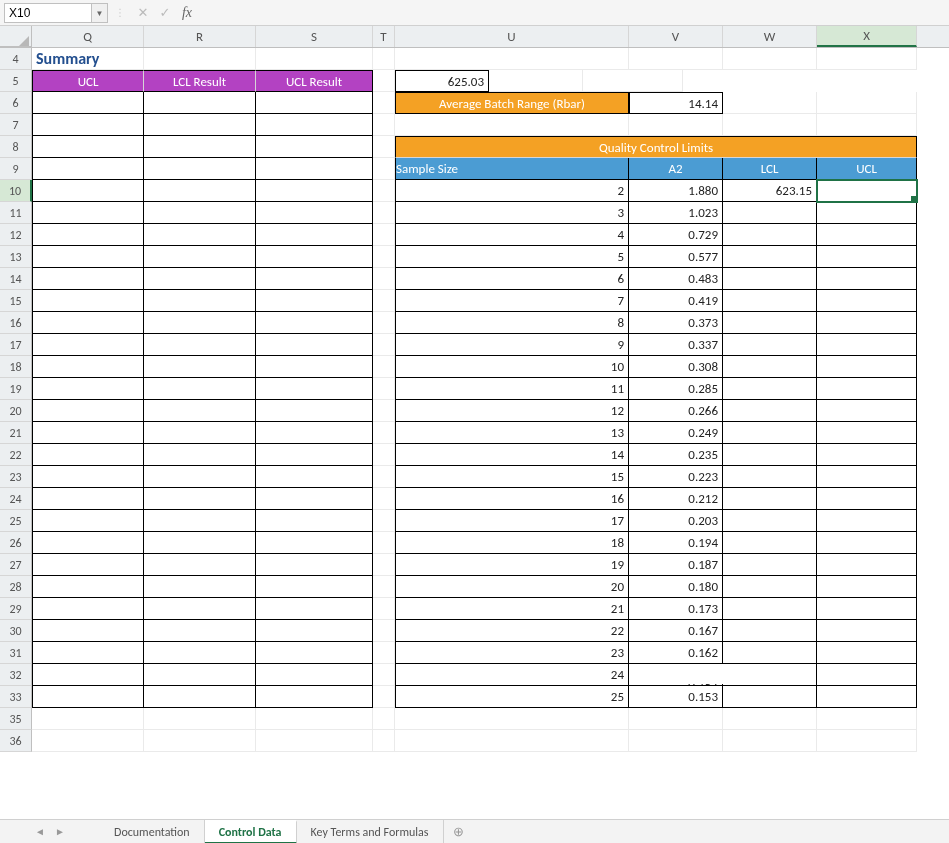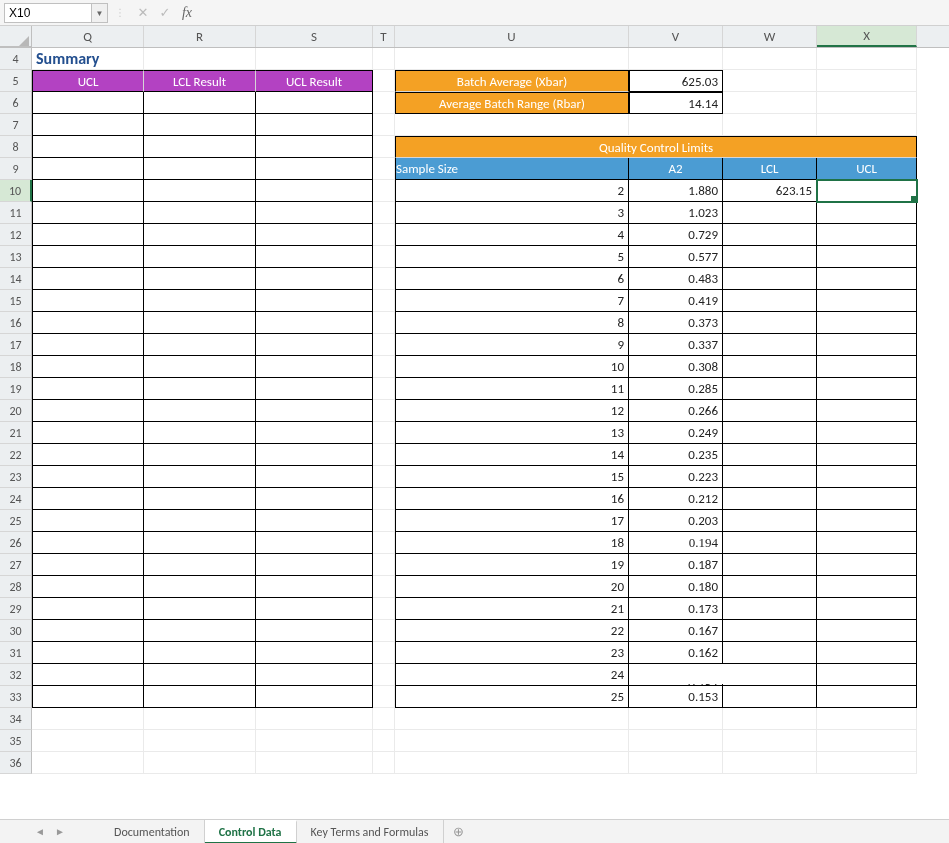--- a/index.html
+++ b/index.html
@@ -126,21 +126,20 @@
         <div class="cell cV nogrid" style="border-right: 1px solid rgb(234, 234, 234); border-bottom: 1px solid rgb(234, 234, 234);"></div>
         <div class="cell cW nogrid" style="border-right: 1px solid rgb(234, 234, 234); border-bottom: 1px solid rgb(234, 234, 234);"></div>
         <div class="cell cX nogrid" style="border-right: 1px solid rgb(234, 234, 234); border-bottom: 1px solid rgb(234, 234, 234);"></div>
       </div>
       <div class="row">
         <div class="rowhdr">5</div>
         <div class="cell cQ purple-hdr bt-top bt-bot bt-lft">UCL</div>
         <div class="cell cR purple-hdr bt-top bt-bot">LCL Result</div>
         <div class="cell cS purple-hdr bt-top bt-bot bt-rgt">UCL Result</div>
         <div class="cell cT nogrid" style="border-right: 1px solid rgb(234, 234, 234); border-bottom: 1px solid rgb(234, 234, 234);"></div>
-        <div class="cell cU orange-lbl bt-top bt-lft" style="border-right: 1px solid rgb(0, 0, 0);">Batch Average (Xbar)</div>
         <div class="cell cV al-r bt-top bt-rgt" style="border-left: 1px solid rgb(0, 0, 0); border-bottom: 1px solid rgb(0, 0, 0);">625.03</div>
         <div class="cell cW nogrid" style="border-right: 1px solid rgb(234, 234, 234); border-bottom: 1px solid rgb(234, 234, 234);"></div>
         <div class="cell cX nogrid" style="border-right: 1px solid rgb(234, 234, 234); border-bottom: 1px solid rgb(234, 234, 234);"></div>
       </div>
       <div class="row">
         <div class="rowhdr">6</div>
         <div class="cell cQ bt-bot bt-lft" style="border-right: 1px solid rgb(0, 0, 0);"></div>
         <div class="cell cR bt-bot" style="border-right: 1px solid rgb(0, 0, 0);"></div>
         <div class="cell cS bt-bot bt-rgt" style="border-right: 1px solid rgb(0, 0, 0);"></div>
         <div class="cell cT nogrid" style="border-right: 1px solid rgb(234, 234, 234); border-bottom: 1px solid rgb(234, 234, 234);"></div>
@@ -358,21 +357,21 @@
         <div class="cell cW al-r" style="border-right: 1px solid rgb(0, 0, 0); border-bottom: 1px solid rgb(0, 0, 0);"></div>
         <div class="cell cX al-r bt-rgt" style="border-bottom: 1px solid rgb(0, 0, 0);"></div>
       </div>
       <div class="row">
         <div class="rowhdr">26</div>
         <div class="cell cQ bt-bot bt-lft" style="border-right: 1px solid rgb(0, 0, 0);"></div>
         <div class="cell cR bt-bot" style="border-right: 1px solid rgb(0, 0, 0);"></div>
         <div class="cell cS bt-bot bt-rgt" style="border-right: 1px solid rgb(0, 0, 0);"></div>
         <div class="cell cT nogrid" style="border-right: 1px solid rgb(234, 234, 234); border-bottom: 1px solid rgb(234, 234, 234);"></div>
         <div class="cell cU al-r bt-lft" style="border-right: 1px solid rgb(0, 0, 0); border-bottom: 1px solid rgb(0, 0, 0);">18</div>
-        <div class="cell cV al-r" style="border-right: 1px solid rgb(0, 0, 0); border-bottom: 1px solid rgb(0, 0, 0); font-family: Liberation Serif, serif;">0.194</div>
+        <div class="cell cV al-r" style="border-right: 1px solid rgb(0, 0, 0); border-bottom: 1px solid rgb(0, 0, 0);">0.194</div>
         <div class="cell cW al-r" style="border-right: 1px solid rgb(0, 0, 0); border-bottom: 1px solid rgb(0, 0, 0);"></div>
         <div class="cell cX al-r bt-rgt" style="border-bottom: 1px solid rgb(0, 0, 0);"></div>
       </div>
       <div class="row">
         <div class="rowhdr">27</div>
         <div class="cell cQ bt-bot bt-lft" style="border-right: 1px solid rgb(0, 0, 0);"></div>
         <div class="cell cR bt-bot" style="border-right: 1px solid rgb(0, 0, 0);"></div>
         <div class="cell cS bt-bot bt-rgt" style="border-right: 1px solid rgb(0, 0, 0);"></div>
         <div class="cell cT nogrid" style="border-right: 1px solid rgb(234, 234, 234); border-bottom: 1px solid rgb(234, 234, 234);"></div>
         <div class="cell cU al-r bt-lft" style="border-right: 1px solid rgb(0, 0, 0); border-bottom: 1px solid rgb(0, 0, 0);">19</div>
@@ -438,31 +437,20 @@
       <div class="row">
         <div class="rowhdr">33</div>
         <div class="cell cQ bt-bot bt-lft" style="border-right: 1px solid rgb(0, 0, 0);"></div>
         <div class="cell cR bt-bot" style="border-right: 1px solid rgb(0, 0, 0);"></div>
         <div class="cell cS bt-bot bt-rgt" style="border-right: 1px solid rgb(0, 0, 0);"></div>
         <div class="cell cT nogrid" style="border-right: 1px solid rgb(234, 234, 234); border-bottom: 1px solid rgb(234, 234, 234);"></div>
         <div class="cell cU al-r bt-lft" style="border-right: 1px solid rgb(0, 0, 0); border-bottom: 1px solid rgb(0, 0, 0);">25</div>
         <div class="cell cV al-r" style="border-right: 1px solid rgb(0, 0, 0); border-bottom: 1px solid rgb(0, 0, 0);">0.153</div>
         <div class="cell cW al-r" style="border-right: 1px solid rgb(0, 0, 0); border-bottom: 1px solid rgb(0, 0, 0);"></div>
         <div class="cell cX al-r bt-rgt" style="border-bottom: 1px solid rgb(0, 0, 0);"></div>
-      </div>
-      <div class="row">
-        <div class="rowhdr">34</div>
-        <div class="cell cQ" style="border-right: 1px solid rgb(234, 234, 234); border-bottom: 1px solid rgb(234, 234, 234);"></div>
-        <div class="cell cR" style="border-right: 1px solid rgb(234, 234, 234); border-bottom: 1px solid rgb(234, 234, 234);"></div>
-        <div class="cell cS" style="border-right: 1px solid rgb(234, 234, 234); border-bottom: 1px solid rgb(234, 234, 234);"></div>
-        <div class="cell cT nogrid" style="border-right: 1px solid rgb(234, 234, 234); border-bottom: 1px solid rgb(234, 234, 234);"></div>
-        <div class="cell cU nogrid" style="border-right: 1px solid rgb(234, 234, 234); border-bottom: 1px solid rgb(234, 234, 234);"></div>
-        <div class="cell cV nogrid" style="border-right: 1px solid rgb(234, 234, 234); border-bottom: 1px solid rgb(234, 234, 234);"></div>
-        <div class="cell cW nogrid" style="border-right: 1px solid rgb(234, 234, 234); border-bottom: 1px solid rgb(234, 234, 234);"></div>
-        <div class="cell cX nogrid" style="border-right: 1px solid rgb(234, 234, 234); border-bottom: 1px solid rgb(234, 234, 234);"></div>
       </div>
       <div class="row">
         <div class="rowhdr">35</div>
         <div class="cell cQ" style="border-right: 1px solid rgb(234, 234, 234); border-bottom: 1px solid rgb(234, 234, 234);"></div>
         <div class="cell cR" style="border-right: 1px solid rgb(234, 234, 234); border-bottom: 1px solid rgb(234, 234, 234);"></div>
         <div class="cell cS" style="border-right: 1px solid rgb(234, 234, 234); border-bottom: 1px solid rgb(234, 234, 234);"></div>
         <div class="cell cT nogrid" style="border-right: 1px solid rgb(234, 234, 234); border-bottom: 1px solid rgb(234, 234, 234);"></div>
         <div class="cell cU nogrid" style="border-right: 1px solid rgb(234, 234, 234); border-bottom: 1px solid rgb(234, 234, 234);"></div>
         <div class="cell cV nogrid" style="border-right: 1px solid rgb(234, 234, 234); border-bottom: 1px solid rgb(234, 234, 234);"></div>
         <div class="cell cW nogrid" style="border-right: 1px solid rgb(234, 234, 234); border-bottom: 1px solid rgb(234, 234, 234);"></div>

